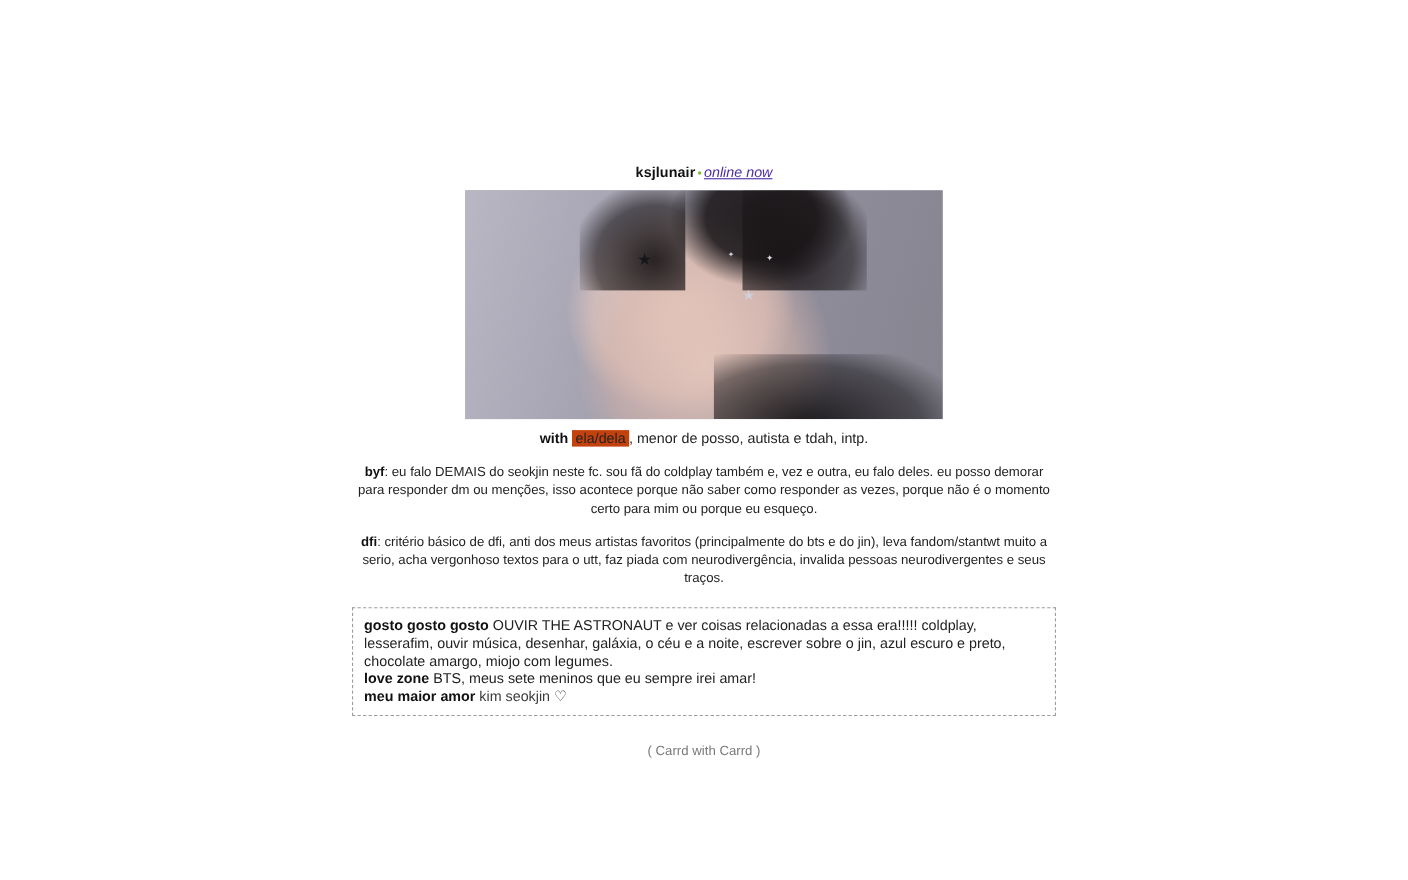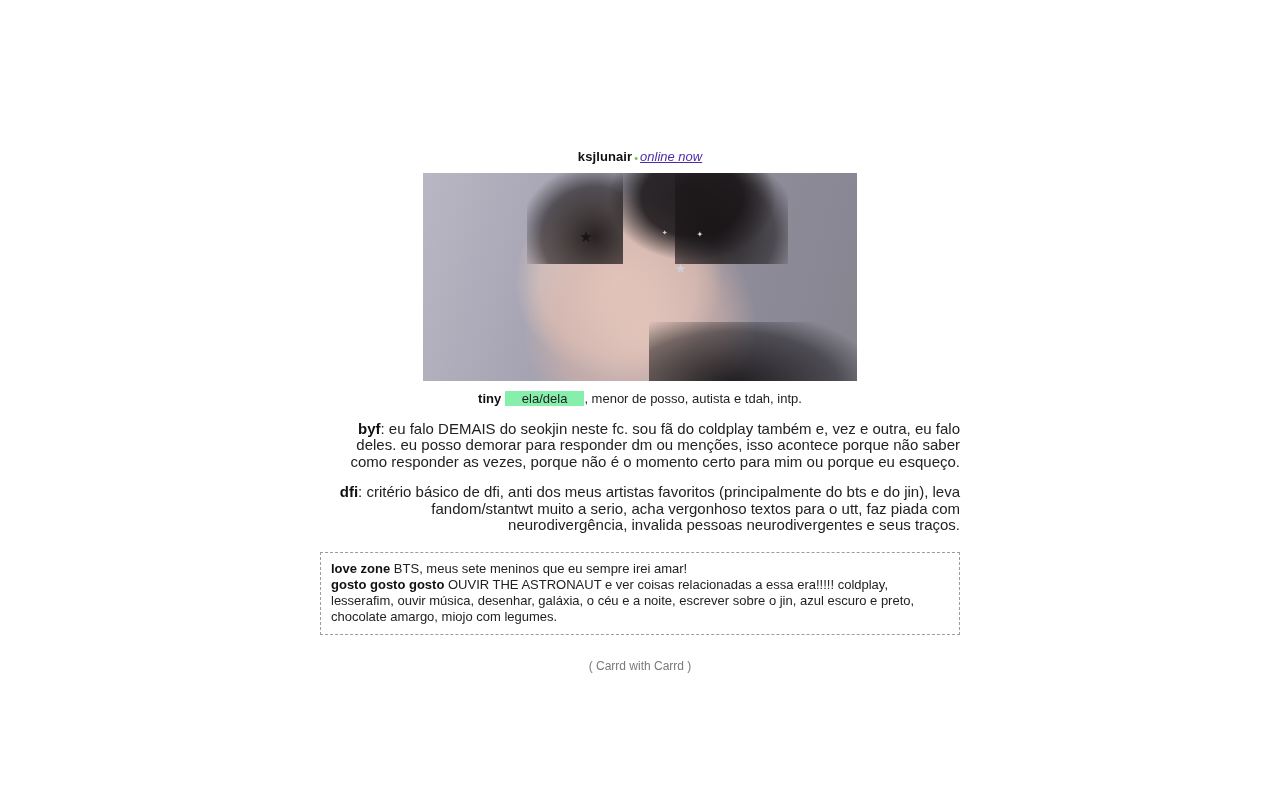--- a/index.html
+++ b/index.html
@@ -103,28 +103,28 @@
   .photo .star.s4 { left: 55%; top: 27%; color: #cfd0db; font-size: 7px; }
 
   .caption {
     text-align: center;
     margin-top: 9px;
     font-size: 13px;
     line-height: 17px;
   }
   .caption b { color: #111; }
   .hl {
-    background: #86efac;
-    padding: 0 17px;
+    background: #c2410c;
+    padding: 0 3px;
   }
   .para {
     margin-top: 14px;
-    font-size: 15px;
+    font-size: 12px;
     line-height: 16.5px;
-    text-align: right;
+    text-align: center;
   }
   .para b { color: #111; }
   .box {
     margin-top: 18px;
     border: 1px dashed #9d9d9d;
     padding: 8px 10px 9px 10px;
     font-size: 13px;
     line-height: 16px;
   }
   .box .row { margin: 0 0 0 0; }
@@ -158,38 +158,41 @@
         <div class="hair-right"></div>
         <div class="shoulder"></div>
         <span class="star s1">★</span>
         <span class="star s2">★</span>
         <span class="star s3">✦</span>
         <span class="star s4">✦</span>
       </div>
     </div>
 
     <div class="caption">
-      <b>tiny</b>
+      <b>with</b>
       <span class="hl">ela/dela</span><span>, menor de posso, autista e tdah, intp.</span>
     </div>
 
     <div class="para">
       <b>byf</b><span>:</span><span> eu falo DEMAIS do seokjin neste fc. sou fã do coldplay também e, vez e outra, eu falo deles. eu posso demorar para responder dm ou menções, isso acontece porque não saber como responder as vezes, porque não é o momento certo para mim ou porque eu esqueço.</span>
     </div>
 
     <div class="para">
       <b>dfi</b><span>:</span><span> critério básico de dfi, anti dos meus artistas favoritos (principalmente do bts e do jin), leva fandom/stantwt muito a serio, acha vergonhoso textos para o utt, faz piada com neurodivergência, invalida pessoas neurodivergentes e seus traços.</span>
     </div>
 
     <div class="box">
+      <div class="row multi">
+        <b>gosto gosto gosto</b><span> OUVIR THE ASTRONAUT e ver coisas relacionadas a essa era!!!!! coldplay, lesserafim, ouvir música, desenhar, galáxia, o céu e a noite, escrever sobre o jin, azul escuro e preto, chocolate amargo, miojo com legumes.</span>
+      </div>
       <div class="row">
         <b>love zone</b><span> BTS, meus sete meninos que eu sempre irei amar!</span>
       </div>
-      <div class="row multi">
-        <b>gosto gosto gosto</b><span> OUVIR THE ASTRONAUT e ver coisas relacionadas a essa era!!!!! coldplay, lesserafim, ouvir música, desenhar, galáxia, o céu e a noite, escrever sobre o jin, azul escuro e preto, chocolate amargo, miojo com legumes.</span>
+      <div class="row">
+        <b>meu maior amor</b><span class="heart"> kim seokjin ♡</span>
       </div>
     </div>
 
     <div class="footer">
       <a>( Carrd with Carrd )</a>
     </div>
 
   </div>
 </div>
 

